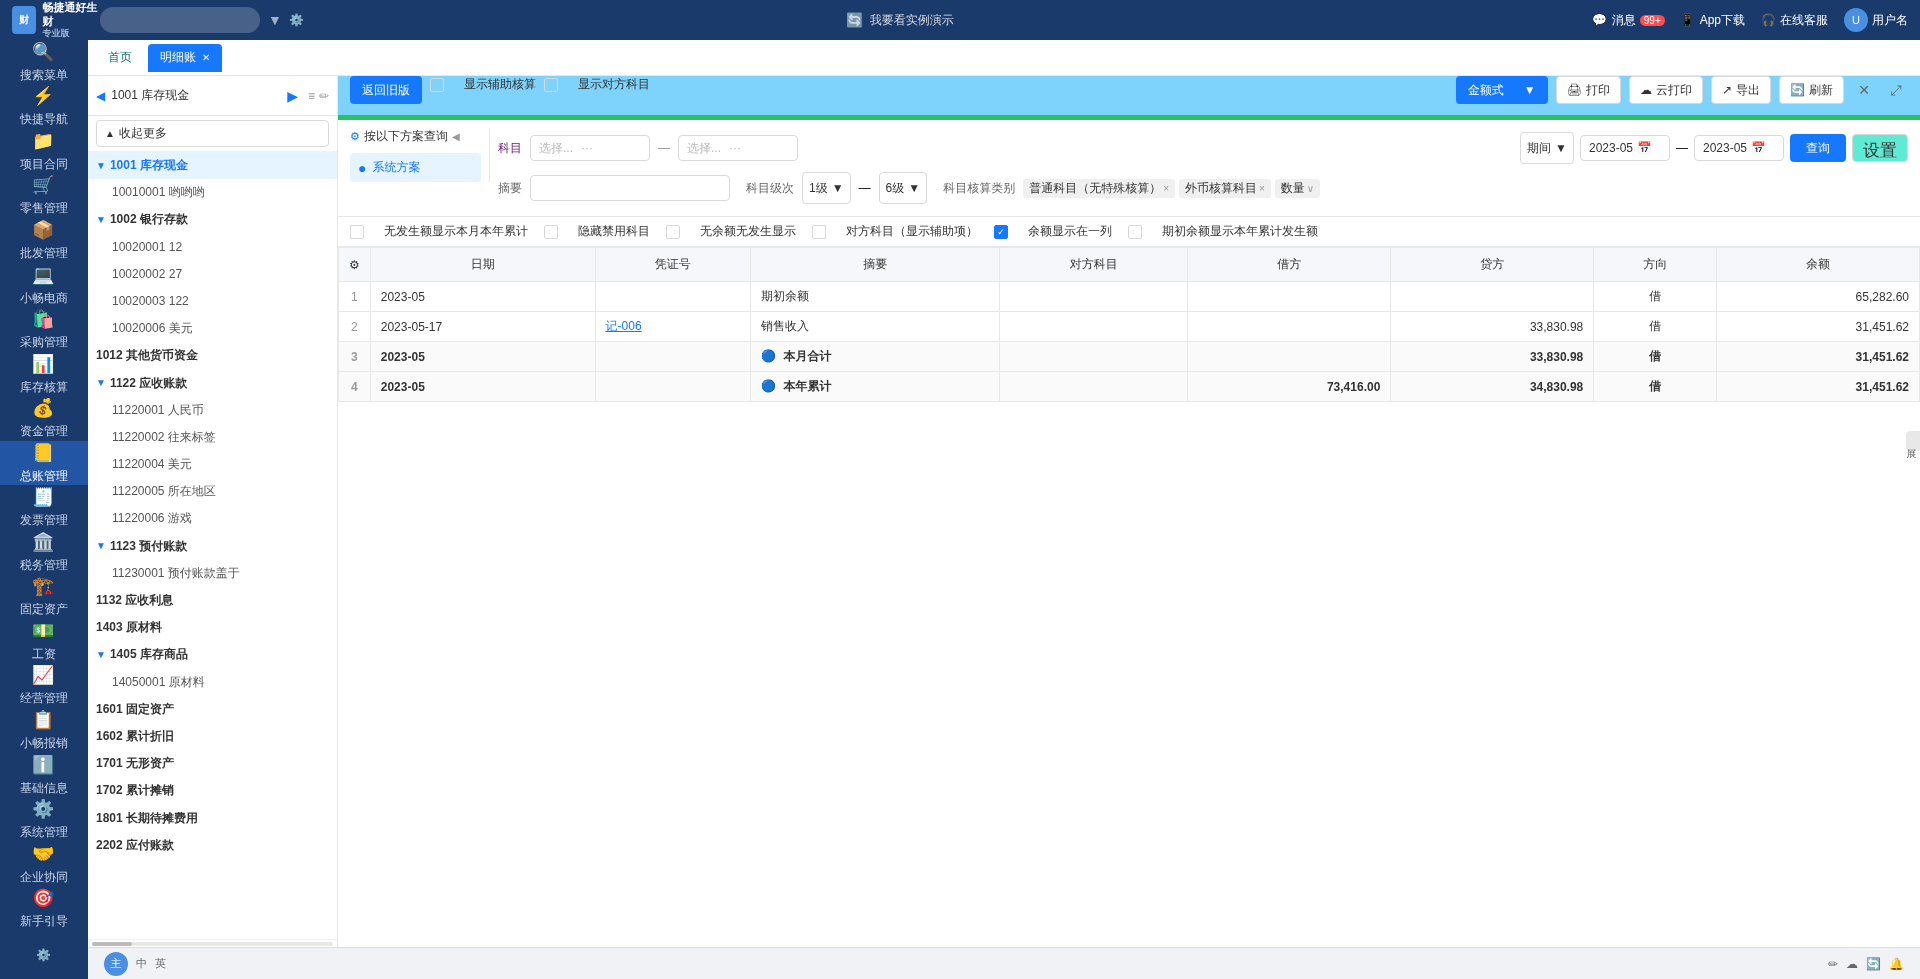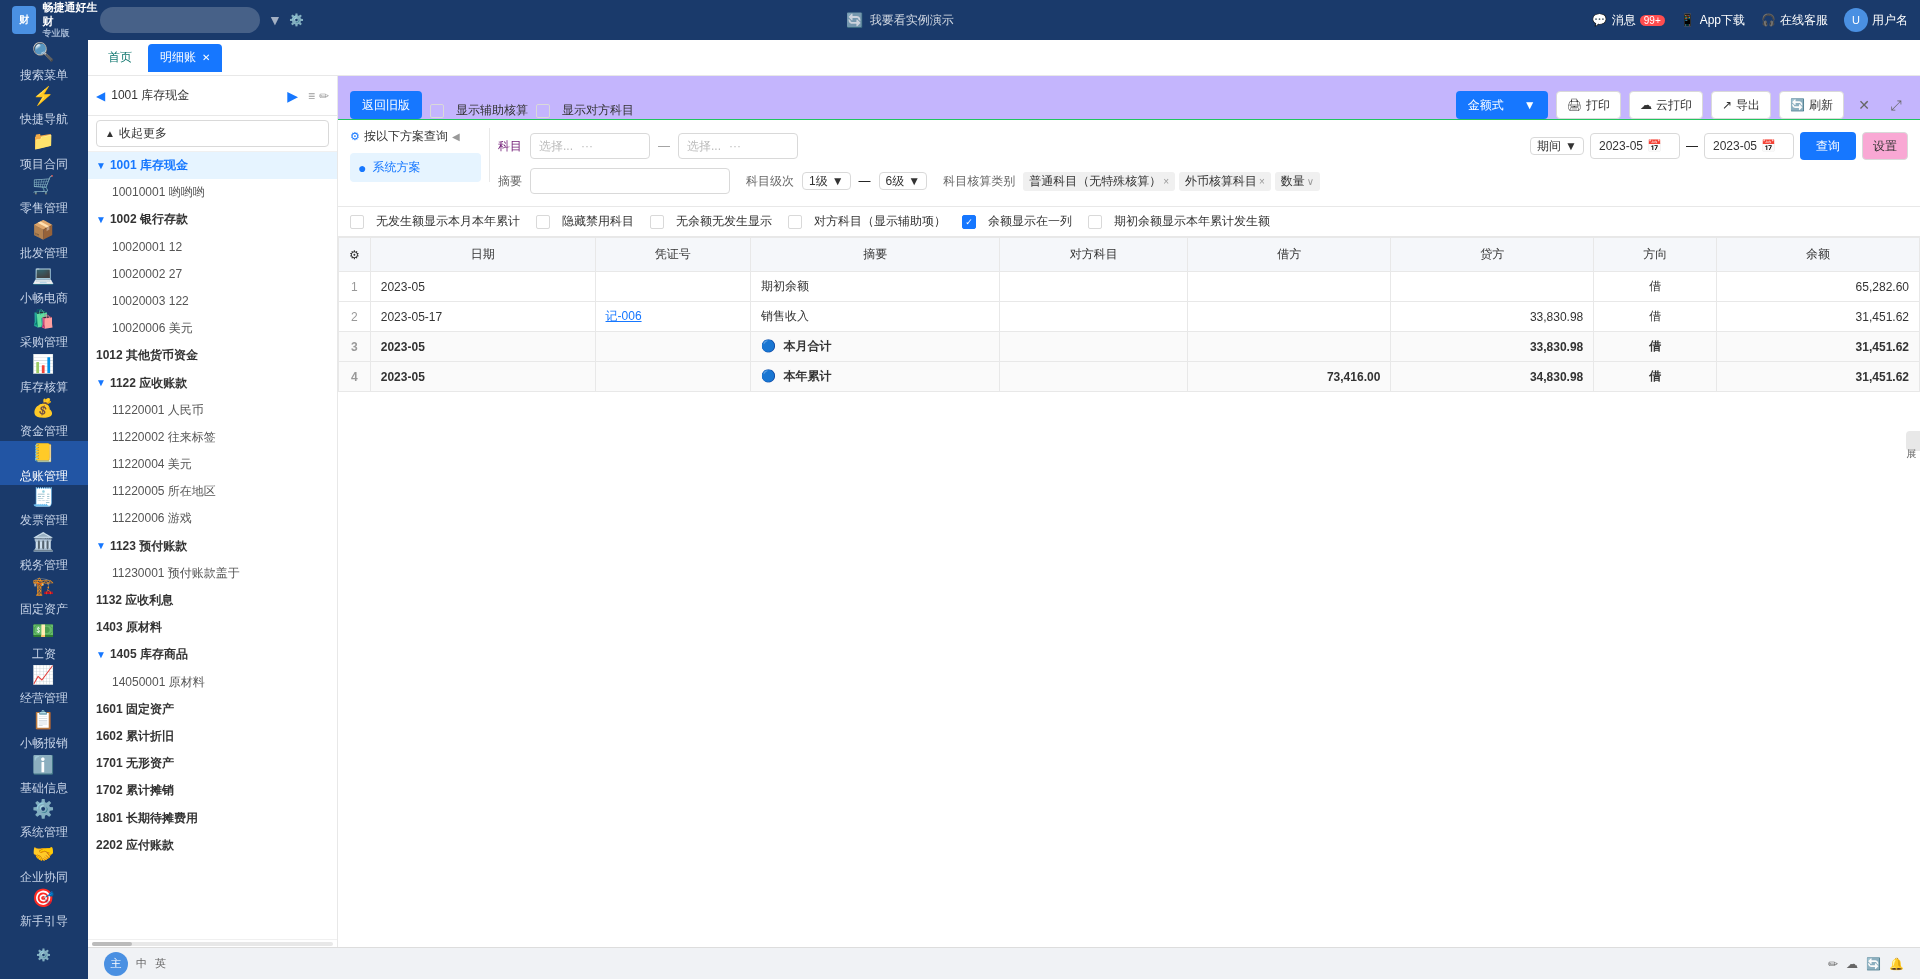--- a/index.html
+++ b/index.html
@@ -46,36 +46,36 @@
     .tree-body { flex: 1; overflow-y: auto; overflow-x: hidden; }
     .tree-node { padding: 4px 8px; display: flex; align-items: center; gap: 4px; cursor: pointer; color: #333; line-height: 1.6; }
     .tree-node.selected { background: #e6f4ff; color: #1677ff; }
     .tree-node.level-1 { font-weight: 600; padding-left: 8px; }
     .tree-node.level-2 { padding-left: 24px; font-size: 11px; color: #555; }
 
     
     .right-content { flex: 1; display: flex; flex-direction: column; overflow: hidden; }
 
     
-    .toolbar { height: 44px; background: #c4b5fd; border-bottom: 1px solid #22c55e; display: flex; align-items: flex-end; padding: 0 12px; gap: 8px; }
+    .toolbar { height: 44px; background: #7dd3fc; border-bottom: 5px solid #22c55e; display: flex; align-items: flex-start; padding: 0 12px; gap: 8px; }
     .btn-primary { background: #1677ff; color: #fff; border: none; padding: 4px 12px; border-radius: 4px; cursor: pointer; font-size: 12px; height: 28px; }
     .btn-default { background: #fff; color: #333; border: 1px solid #d9d9d9; padding: 4px 10px; border-radius: 4px; cursor: pointer; font-size: 12px; height: 28px; display: flex; align-items: center; gap: 4px; }
-    .checkbox-item { display: flex; align-items: center; gap: 12px; font-size: 12px; color: #333; cursor: pointer; }
+    .checkbox-item { display: flex; align-items: center; gap: 20px; font-size: 12px; color: #333; cursor: pointer; }
     .checkbox-box { width: 14px; height: 14px; border: 1px solid #d9d9d9; border-radius: 2px; display: flex; align-items: center; justify-content: center; }
     .checkbox-box.checked { background: #1677ff; border-color: #1677ff; color: #fff; font-size: 9px; }
     .toolbar-spacer { flex: 1; }
     .toolbar-right { display: flex; align-items: center; gap: 8px; }
     .close-btn { width: 24px; height: 24px; display: flex; align-items: center; justify-content: center; cursor: pointer; color: #666; font-size: 14px; }
     .filter-input { height: 26px; border: 1px solid #d9d9d9; border-radius: 4px; padding: 0 8px; font-size: 12px; color: #999; width: 120px; display: flex; align-items: center; gap: 4px; }
     .filter-period-input { height: 26px; border: 1px solid #d9d9d9; border-radius: 4px; padding: 0 8px; font-size: 12px; color: #333; width: 90px; display: flex; align-items: center; gap: 4px; }
-    .filter-select { height: 18px; border: 1px solid #d9d9d9; border-radius: 4px; padding: 0 6px; font-size: 12px; color: #333; display: flex; align-items: center; gap: 4px; }
+    .filter-select { height: 32px; border: 1px solid #d9d9d9; border-radius: 4px; padding: 0 6px; font-size: 12px; color: #333; display: flex; align-items: center; gap: 4px; }
     .filter-tag { background: #f0f0f0; border-radius: 3px; padding: 1px 6px; font-size: 11px; color: #333; display: flex; align-items: center; gap: 2px; }
     .filter-tag-close { cursor: pointer; color: #999; font-size: 10px; }
     .query-btn { background: #1677ff; color: #fff; border: none; padding: 4px 16px; border-radius: 4px; cursor: pointer; font-size: 12px; height: 28px; }
-    .settings-btn { background: #f9a8d4; color: #333; border: 1px solid #d9d9d9; padding: 4px 10px; border-radius: 4px; cursor: pointer; font-size: 12px; height: 28px; }
+    .settings-btn { background: #5eead4; color: #333; border: 1px solid #d9d9d9; padding: 4px 10px; border-radius: 4px; cursor: pointer; font-size: 17px; height: 28px; }
 
     
     .checkbox-row { background: #fff; border-bottom: 1px solid #e8e8e8; padding: 6px 12px; display: flex; align-items: center; gap: 16px; flex-wrap: wrap; }
 
     
     .table-area { flex: 1; overflow: auto; background: #fff; margin: 0; }
     table { width: 100%; border-collapse: collapse; }
     th { background: #f5f7fa; border: 1px solid #e8e8e8; padding: 8px 10px; text-align: center; font-size: 12px; color: #333; font-weight: 500; white-space: nowrap; position: sticky; top: 0; z-index: 1; }
     td { border: 1px solid #e8e8e8; padding: 6px 10px; font-size: 12px; color: #333; }
     tr.summary td { font-weight: bold; background: #fafafa; }

